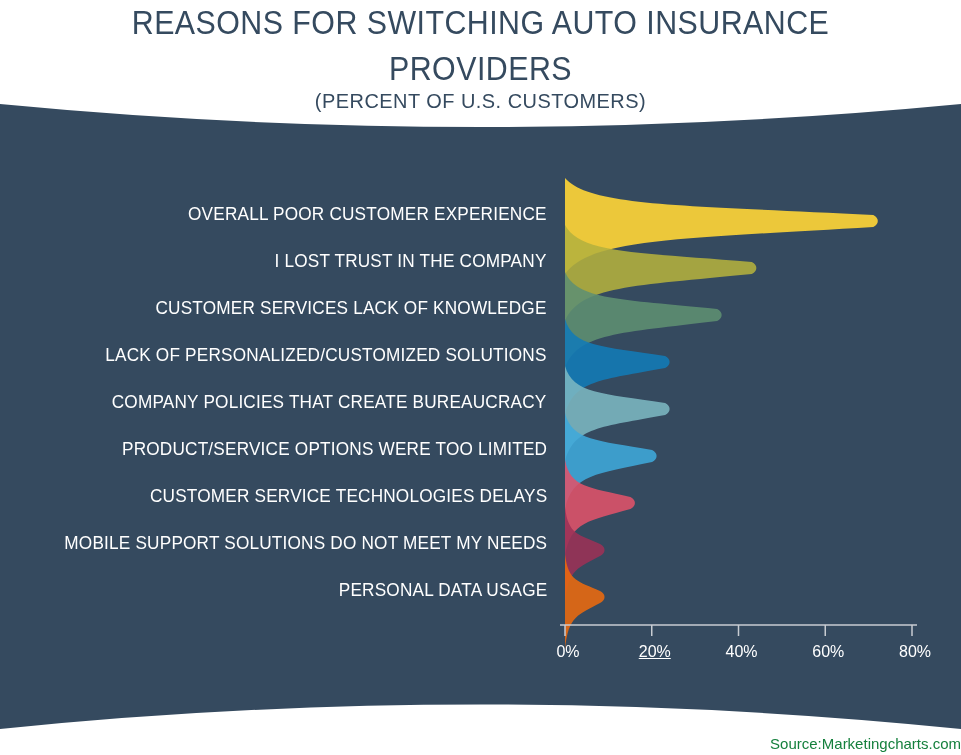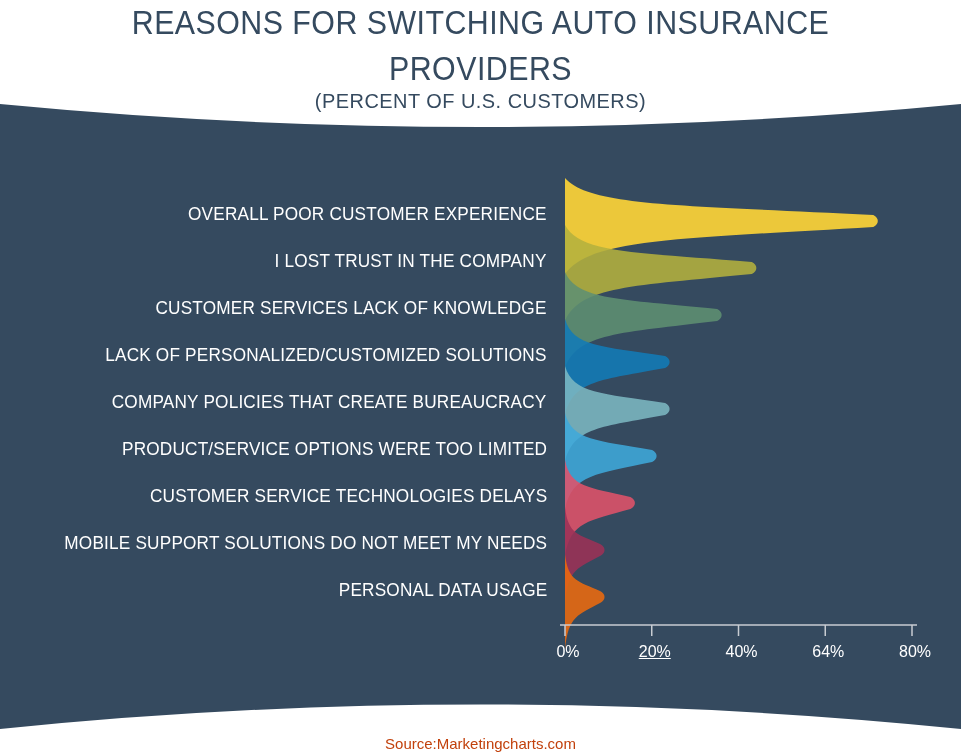--- a/index.html
+++ b/index.html
@@ -3,21 +3,21 @@
 <meta charset="utf-8">
 <style>
   html, body { margin: 0; padding: 0; }
   body { width: 961px; height: 755px; position: relative; background: #ffffff; overflow: hidden; font-family: "Liberation Sans", "DejaVu Sans", sans-serif; }
   .title { position: absolute; left: 0; width: 961px; text-align: center; color: #354a5f; letter-spacing: 0.5px; }
   .title-main { top: 0px; font-size: 33px; line-height: 46px; transform: scaleX(0.92); }
   .title-sub { top: 86px; font-size: 21px; line-height: 30px; transform: scaleX(0.95); }
   svg.panel { position: absolute; left: 0; top: 0; }
   .label { position: absolute; right: 414px; color: #ffffff; font-size: 18.5px; line-height: 22px; white-space: nowrap; transform-origin: right center; transform: scaleX(0.93); letter-spacing: 0.2px; }
   .tick-label { position: absolute; color: #ffffff; font-size: 16px; line-height: 18px; width: 60px; text-align: center; }
-  .source { position: absolute; top: 735px; left: 0; width: 961px; text-align: center; color: #c2410c; font-size: 15px; line-height: 18px; }
+  .source { position: absolute; top: 735px; left: 0; width: 961px; text-align: right; color: #15803d; font-size: 15px; line-height: 18px; }
 </style>
 </head>
 <body>
 
 <svg class="panel" width="961" height="755" viewBox="0 0 961 755">
   <path id="panel-bg" d="M0,104 Q480,150 961,104 L961,729 Q480,680 0,729 Z" fill="#354a5f"></path>
   <g id="shapes">
       <path d="M565,178
       C589.984,206 674.305,205 873.3,215
       C879.3,218 879.3,224 873.3,227
@@ -79,17 +79,17 @@
     <div class="label" style="top: 391px;">COMPANY POLICIES THAT CREATE BUREAUCRACY</div>
     <div class="label" style="top: 438px;">PRODUCT/SERVICE OPTIONS WERE TOO LIMITED</div>
     <div class="label" style="top: 485px;">CUSTOMER SERVICE TECHNOLOGIES DELAYS</div>
     <div class="label" style="top: 532px;">MOBILE SUPPORT SOLUTIONS DO NOT MEET MY NEEDS</div>
     <div class="label" style="top: 579px;">PERSONAL DATA USAGE</div>
   </div>
 <div id="ticks">
     <div class="tick-label" style="left: 538px; top: 643px;">0%</div>
     <div class="tick-label" style="left: 624.75px; top: 643px; text-decoration: underline;">20%</div>
     <div class="tick-label" style="left: 711.5px; top: 643px;">40%</div>
-    <div class="tick-label" style="left: 798.25px; top: 643px;">64%</div>
+    <div class="tick-label" style="left: 798.25px; top: 643px;">60%</div>
     <div class="tick-label" style="left: 885px; top: 643px;">80%</div>
   </div>
 
 <div class="source">Source:Marketingcharts.com</div>
 
 </body></html>

